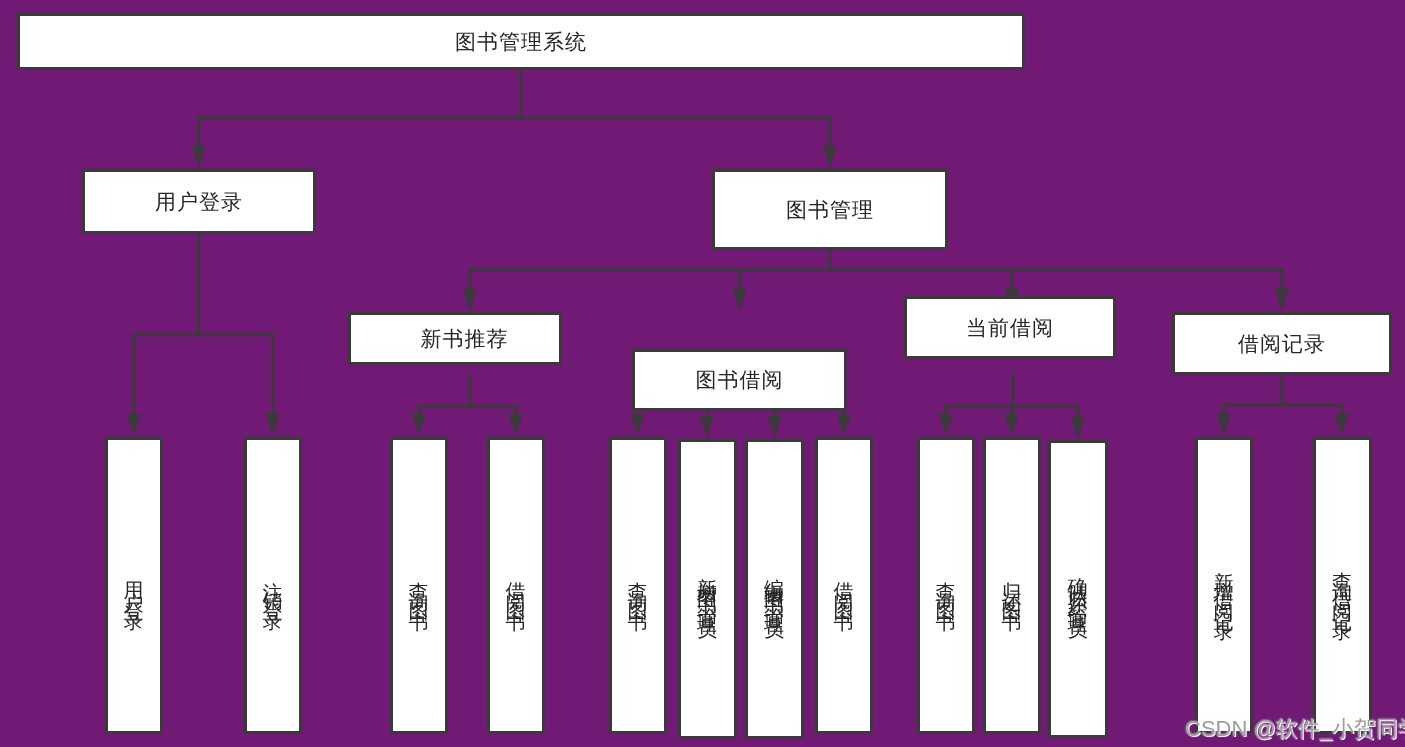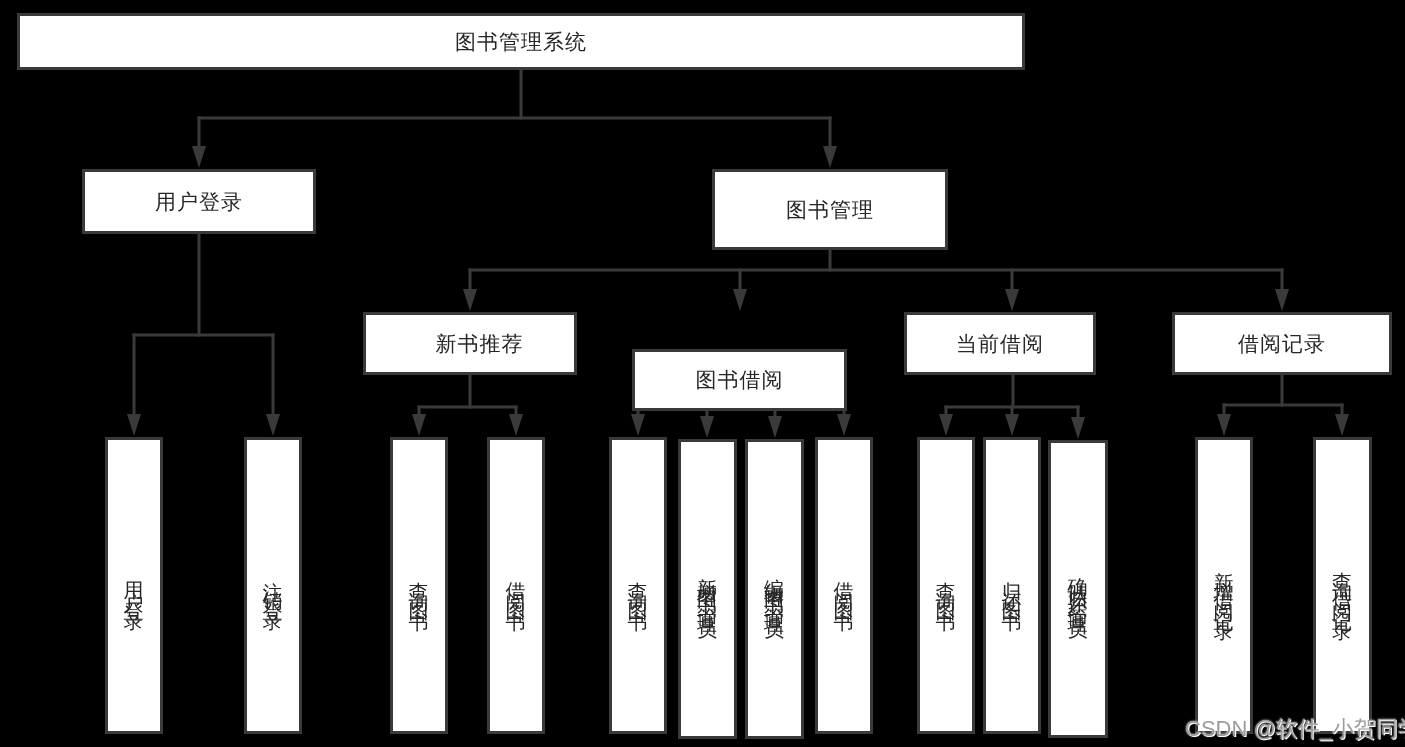--- a/index.html
+++ b/index.html
@@ -1,19 +1,19 @@
 <!DOCTYPE html>
 <html><head>
 <meta charset="utf-8">
 <style>
   html,body{margin:0;padding:0;background:#ffffff;}
   .canvas{
     position:relative;
     width:1405px;height:747px;
-    background:#000000;
+    background:#701a75;
     font-family:"Liberation Sans","DejaVu Sans",sans-serif;
     overflow:hidden;
   }
   svg.wires{position:absolute;left:0;top:0;z-index:1;}
   .node{
     position:absolute;
     box-sizing:border-box;
     border:3px solid #3a3a3a;
     background:#ffffff;
     display:flex;align-items:center;justify-content:center;
@@ -115,27 +115,27 @@
     <span class="lbl">图书管理系统</span>
   </div>
 
   <div class="node h" style="left:82px;top:169px;width:234px;height:65px;">
     <span class="lbl">用户登录</span>
   </div>
   <div class="node h" style="left:712px;top:169px;width:236px;height:81px;">
     <span class="lbl">图书管理</span>
   </div>
 
-  <div class="node h" style="left:363px;top:312px;width:214px;height:63px;padding-left:19px;">
+  <div class="node h" style="left:348px;top:312px;width:214px;height:53px;padding-left:19px;">
     <span class="lbl">新书推荐</span>
   </div>
   <div class="node h" style="left:632px;top:312px;width:215px;height:62px;margin-top:37px;">
     <span class="lbl">图书借阅</span>
   </div>
-  <div class="node h" style="left:904px;top:312px;width:192px;height:63px;">
+  <div class="node h" style="left:904px;top:296px;width:212px;height:63px;">
     <span class="lbl">当前借阅</span>
   </div>
   <div class="node h" style="left:1172px;top:312px;width:220px;height:63px;">
     <span class="lbl">借阅记录</span>
   </div>
 
   <div class="node v" style="left:105px;top:437px;width:58px;height:297px;">
     <span class="lbl">用户登录</span>
   </div>
   <div class="node v" style="left:244px;top:437px;width:58px;height:297px;">

